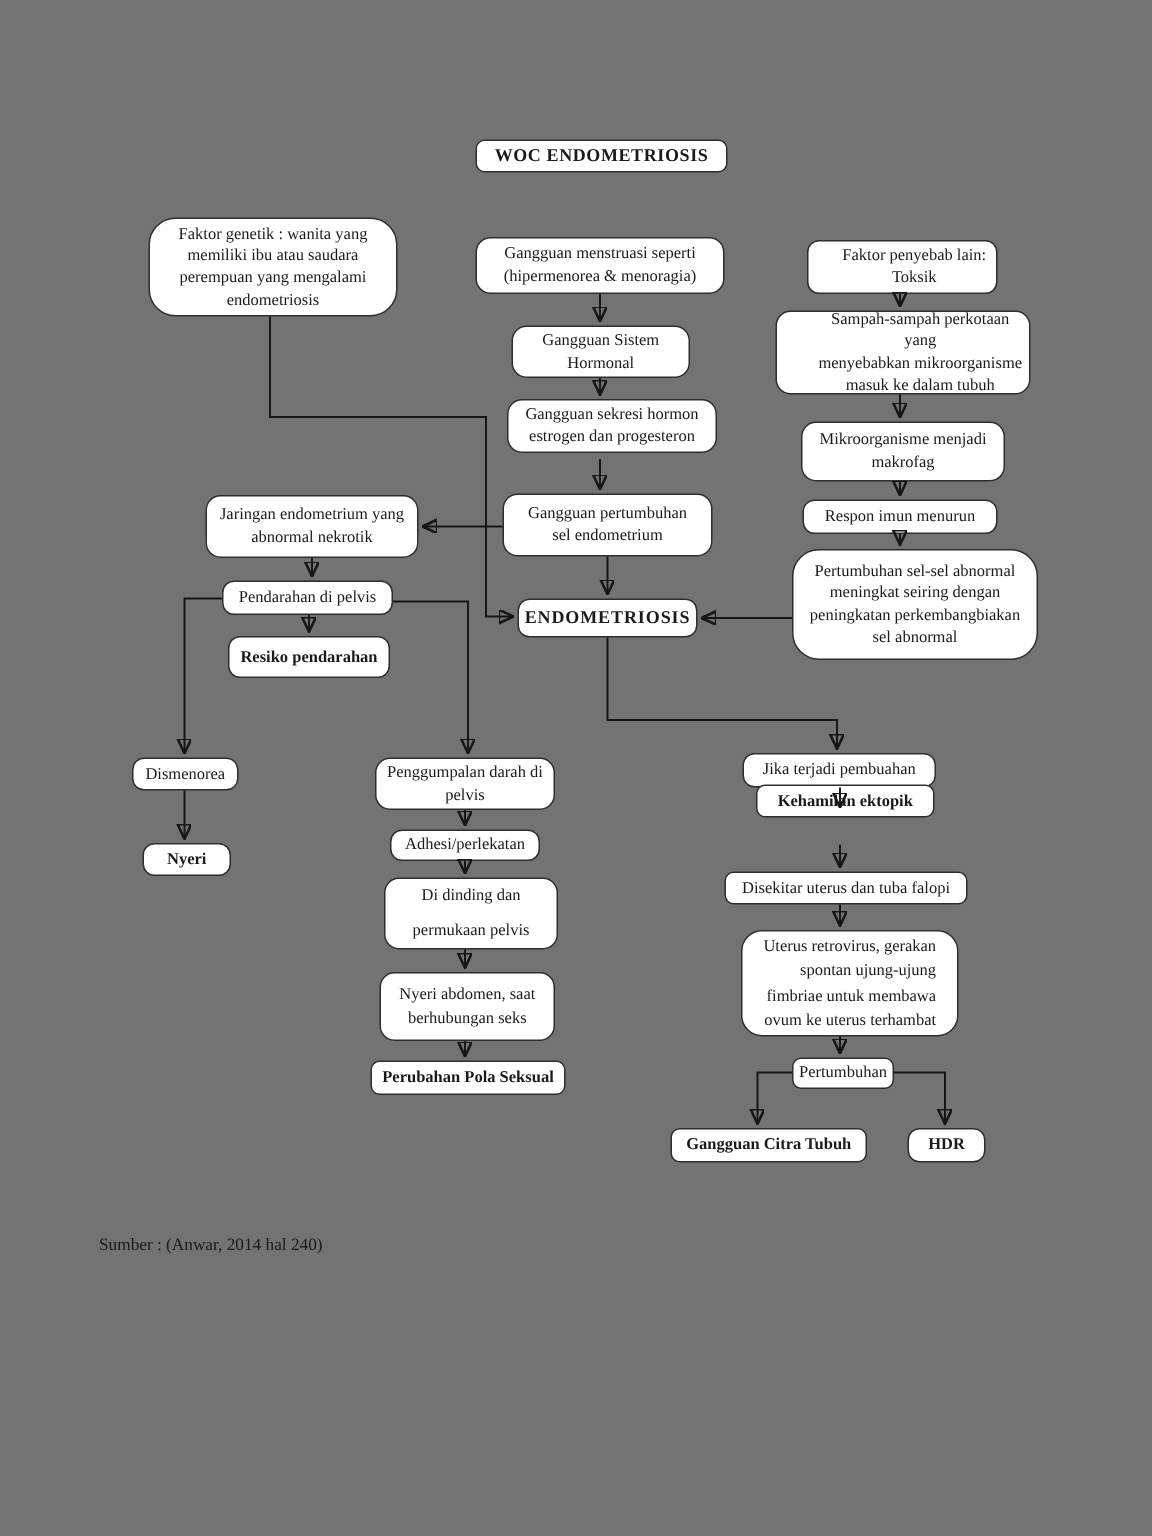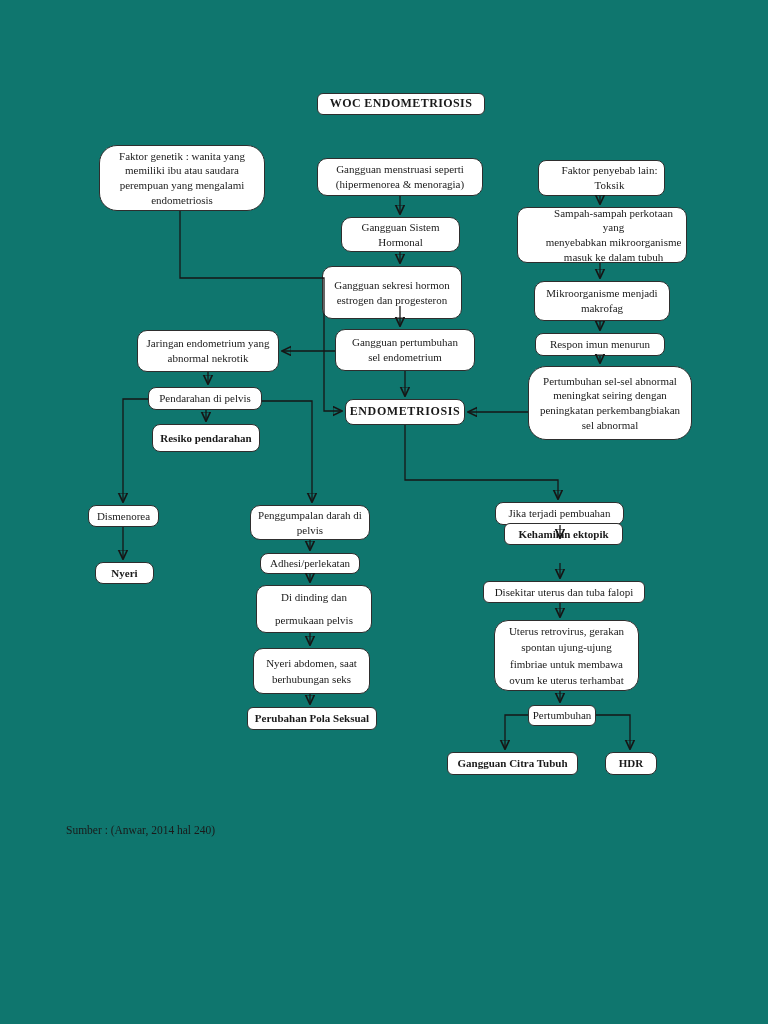--- a/index.html
+++ b/index.html
@@ -1,17 +1,17 @@
 <!DOCTYPE html>
 <html><head>
 <meta charset="utf-8">
 <style>
   html,body { margin:0; padding:0; background:#ffffff; }
   .page {
-    position:relative; width:768px; height:1024px; background:#0f766e;
+    position:relative; width:768px; height:1024px; background:#737373;
     font-family:"Liberation Serif", serif; color:#1a1a1a; overflow:hidden;
   }
   .node {
     position:absolute; box-sizing:border-box;
     border:1.5px solid #2e2e2e; border-radius:10px; background:#fff;
     display:flex; align-items:center; justify-content:center;
     text-align:center; white-space:pre-line;
     font-size:11px; line-height:1.32; padding:2px 4px;
   }
   .r6  { border-radius:6px; }
@@ -38,21 +38,21 @@
 
   <div class="node r18" style="left:99px;top:145px;width:166px;height:66px;">Faktor genetik : wanita yang
 memiliki ibu atau saudara
 perempuan yang mengalami
 endometriosis</div>
 
   <div class="node" style="left:317px;top:158px;width:166px;height:38px;">Gangguan menstruasi  seperti
 (hipermenorea &amp; menoragia)</div>
   <div class="node" style="left:341px;top:217px;width:119px;height:35px;">Gangguan Sistem
 Hormonal</div>
-  <div class="node" style="left:322px;top:266px;width:140px;height:53px;">Gangguan sekresi hormon
+  <div class="node" style="left:338px;top:266px;width:140px;height:36px;">Gangguan sekresi hormon
 estrogen dan progesteron</div>
   <div class="node" style="left:335px;top:329px;width:140px;height:42px;">Gangguan pertumbuhan
 sel endometrium</div>
   <div class="node bold caps r8" style="left:345px;top:399px;width:120px;height:26px;">ENDOMETRIOSIS</div>
 
   <div class="node r8" style="left:538px;top:160px;width:127px;height:36px;padding-left:20px;">Faktor penyebab lain:
 Toksik</div>
   <div class="node" style="left:517px;top:207px;width:170px;height:56px;padding-left:27px;">Sampah-sampah perkotaan yang
 menyebabkan mikroorganisme
 masuk ke dalam tubuh</div>
@@ -76,21 +76,21 @@
   <div class="node r8" style="left:260px;top:553px;width:100px;height:21px;">Adhesi/perlekatan</div>
   <div class="node lh20" style="left:256px;top:585px;width:116px;height:48px;">Di dinding dan
 permukaan pelvis</div>
   <div class="node lh15" style="left:253px;top:648px;width:117px;height:46px;">Nyeri abdomen, saat
 berhubungan seks</div>
   <div class="node bold r6" style="left:247px;top:707px;width:130px;height:23px;">Perubahan Pola Seksual</div>
 
   <div class="node r8" style="left:495px;top:502px;width:129px;height:23px;">Jika terjadi pembuahan</div>
   <div class="node r6" style="left:504px;top:523px;width:119px;height:22px;font-weight:bold;">Kehamilan ektopik</div>
   <div class="node r6" style="left:483px;top:581px;width:162px;height:22px;">Disekitar uterus dan tuba falopi</div>
-  <div class="node r14 lh15" style="left:494px;top:620px;width:145px;height:71px;">Uterus retrovirus, gerakan
+  <div class="node r14 lh15" style="left:494px;top:620px;width:145px;height:71px;text-align:right;">Uterus retrovirus, gerakan
 spontan ujung-ujung
 fimbriae untuk membawa
 ovum ke uterus terhambat</div>
   <div class="node r6" style="left:528px;top:705px;width:68px;height:21px;">Pertumbuhan</div>
   <div class="node bold r6" style="left:447px;top:752px;width:131px;height:23px;">Gangguan Citra Tubuh</div>
   <div class="node bold r8" style="left:605px;top:752px;width:52px;height:23px;">HDR</div>
 
   <svg class="connectors" width="768" height="1024" viewBox="0 0 768 1024">
     <defs>
       <marker id="ah" markerWidth="8" markerHeight="8" refX="6.5" refY="3.5" orient="auto">

